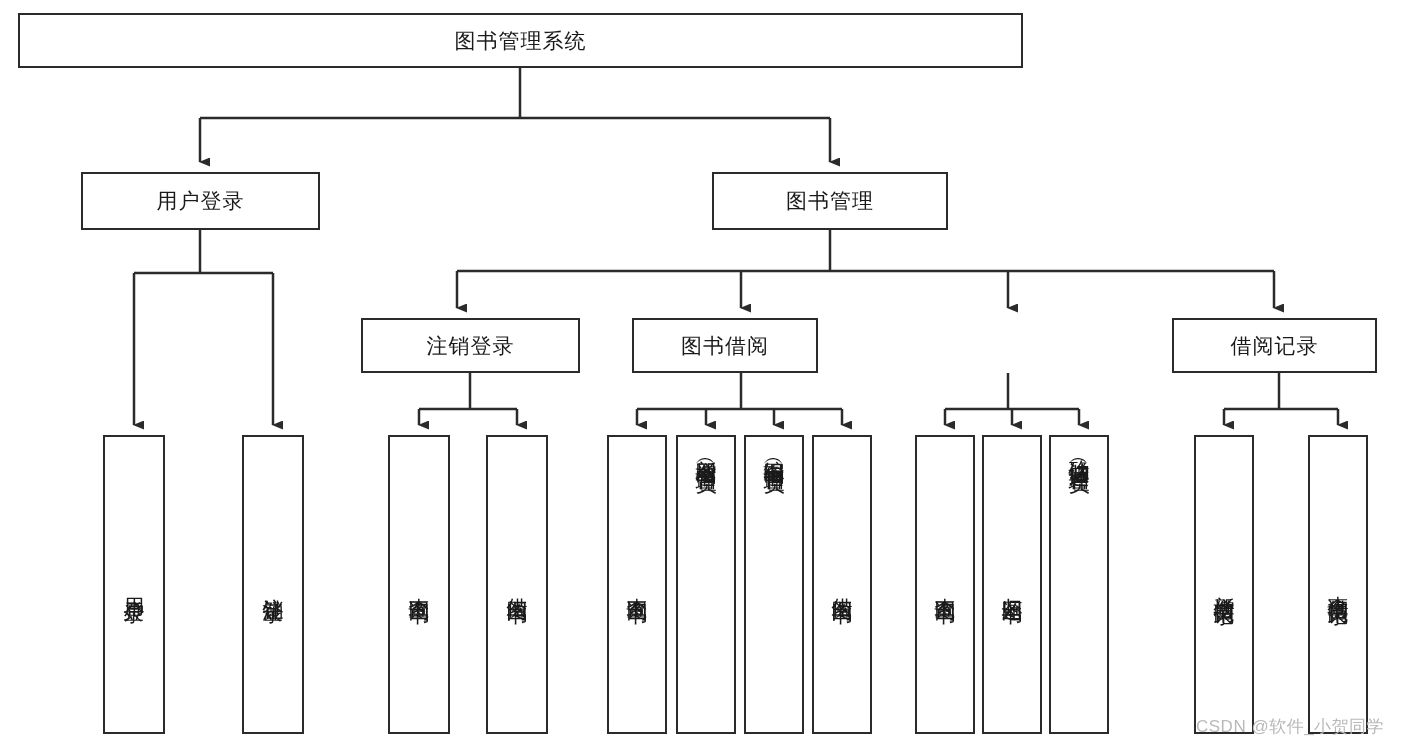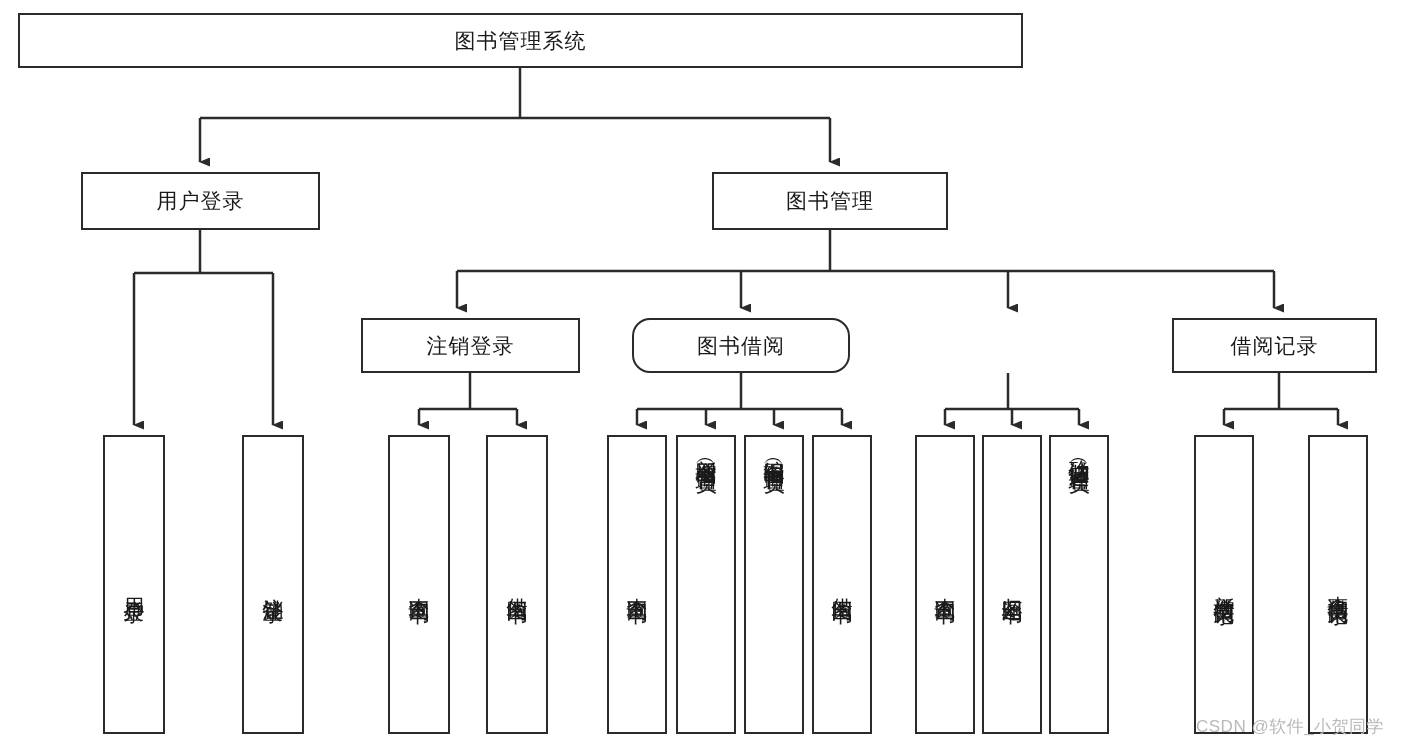--- a/index.html
+++ b/index.html
@@ -141,21 +141,21 @@
   <div class="node-box horizontal" style="left:81px; top:172px; width:239px; height:58px;">
     <span class="node-label">用户登录</span>
   </div>
   <div class="node-box horizontal" style="left:712px; top:172px; width:236px; height:58px;align-items:center;">
     <span class="node-label">图书管理</span>
   </div>
 
   <div class="node-box horizontal" style="left:361px; top:318px; width:219px; height:55px;">
     <span class="node-label">注销登录</span>
   </div>
-  <div class="node-box horizontal" style="left:632px; top:318px; width:218px; height:55px;border-radius:18px;">
+  <div class="node-box horizontal" style="left:632px; top:318px; width:186px; height:55px;">
     <span class="node-label">图书借阅</span>
   </div>
   <div class="node-box horizontal" style="left:1172px; top:318px; width:205px; height:55px;">
     <span class="node-label">借阅记录</span>
   </div>
 
   <div class="node-box vertical" style="left:103px; top:435px; width:62px; height:299px;">
     <span class="node-label">用户登录</span>
   </div>
   <div class="node-box vertical" style="left:242px; top:435px; width:62px; height:299px;">

